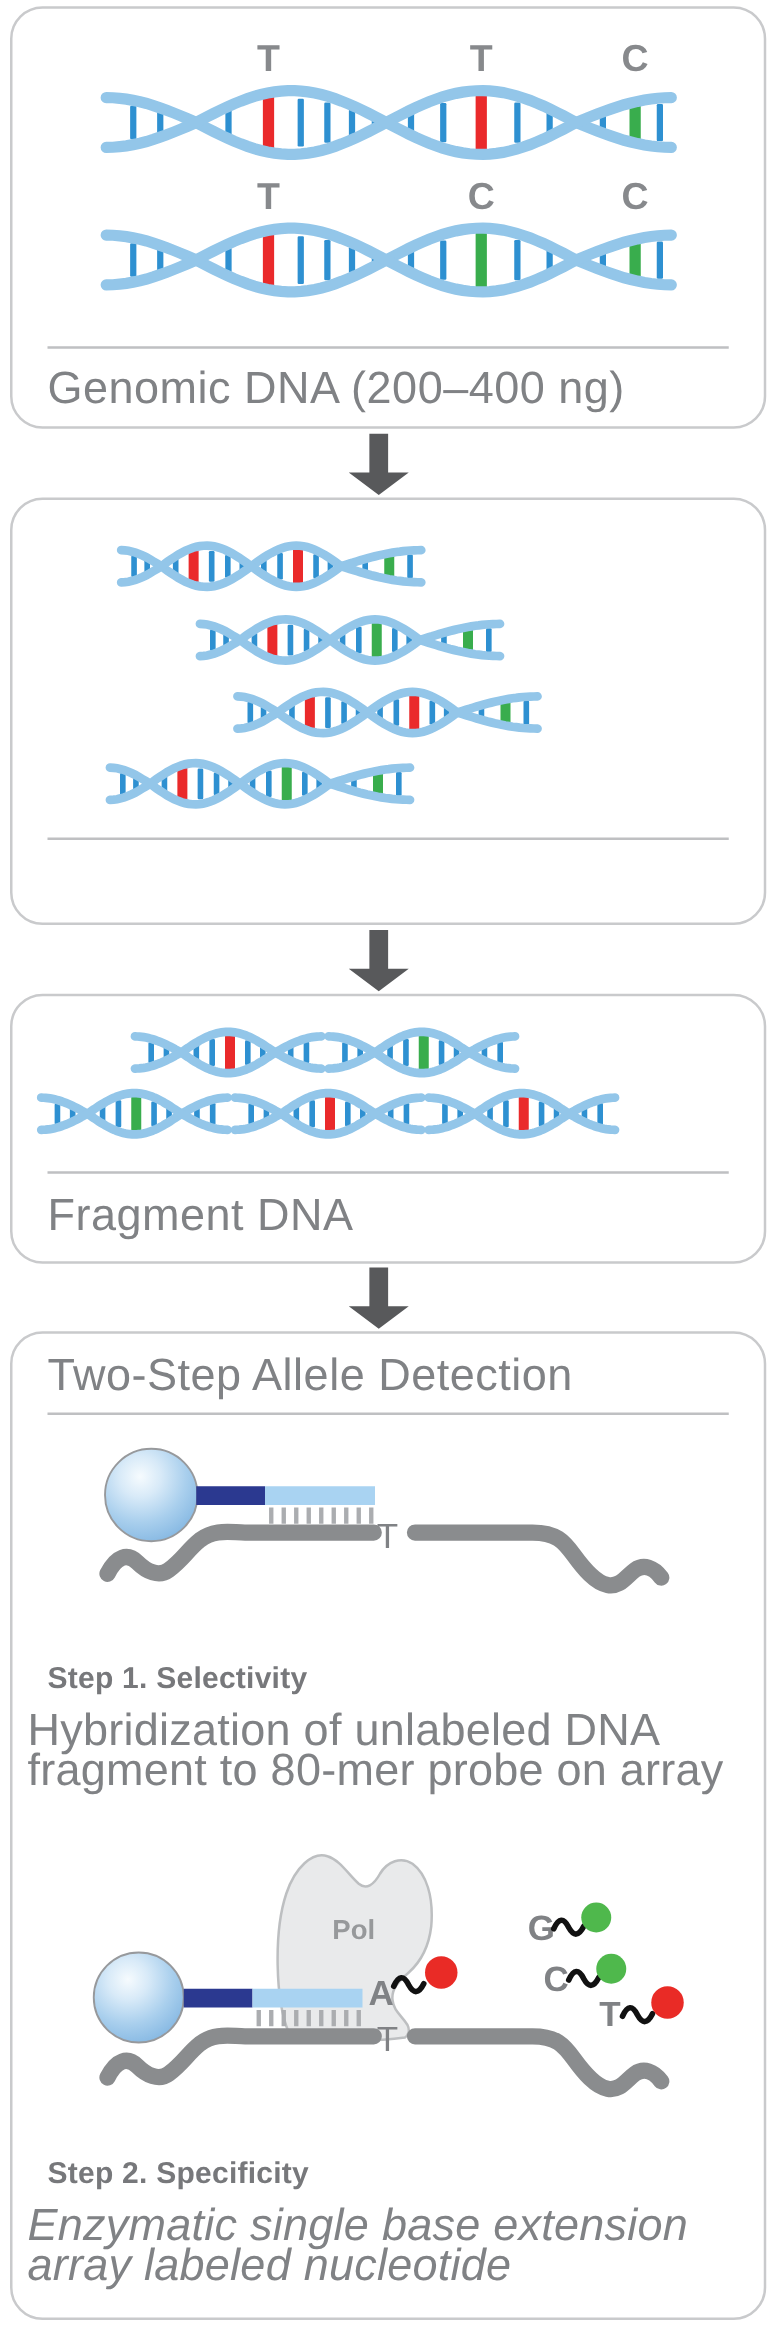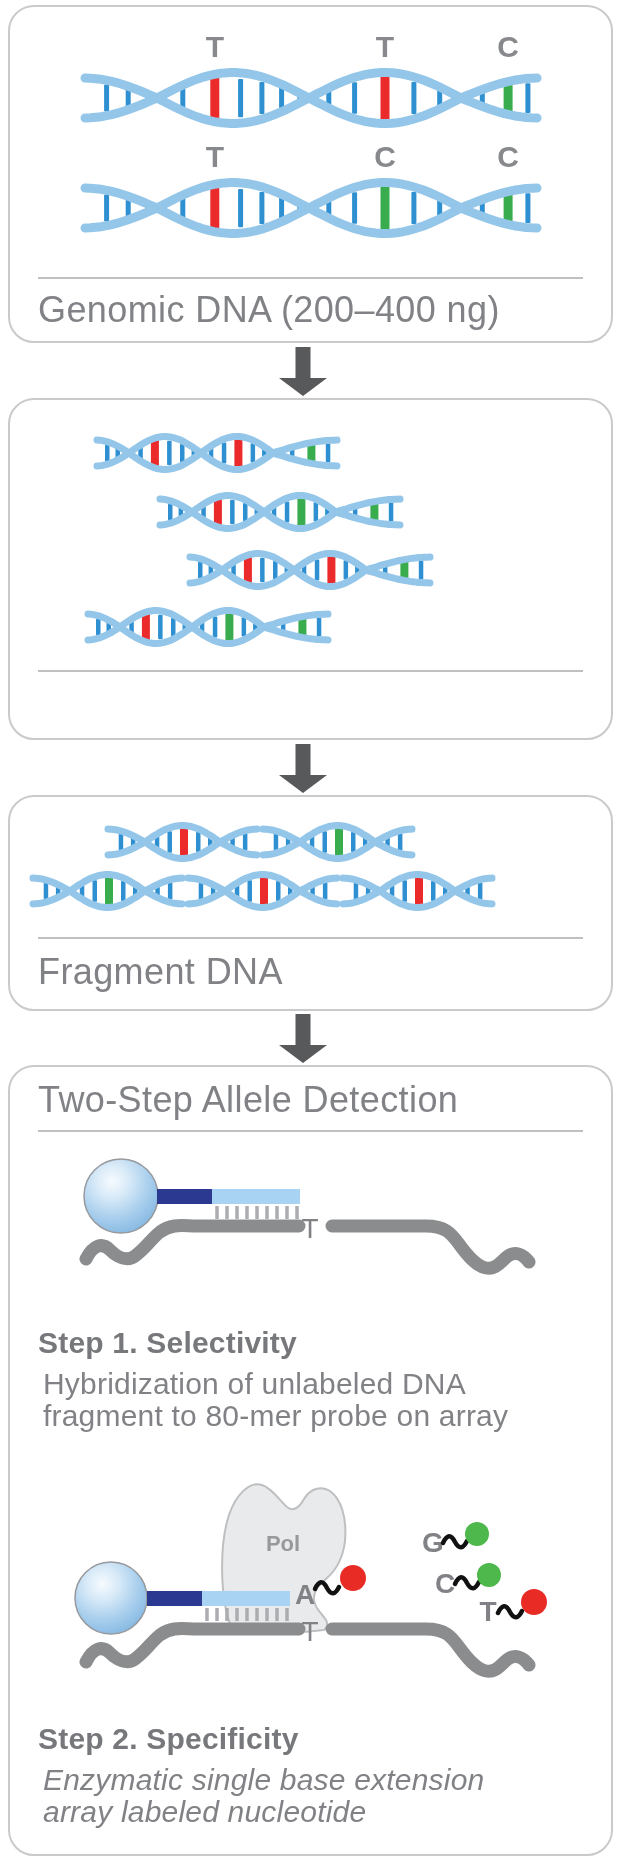--- a/index.html
+++ b/index.html
@@ -5,23 +5,23 @@
   html,body{margin:0;padding:0;background:#fff;}
   .canvas{position:relative;width:621px;height:1861px;background:#fff;overflow:hidden;
           font-family:"Liberation Sans",sans-serif;}
   #art{position:absolute;left:0;top:0;z-index:2;}
   #art text{font-family:"Liberation Sans",sans-serif;}
   .panel{position:absolute;left:8px;width:605px;border:2px solid #C9CACC;border-radius:26px;
          box-sizing:border-box;background:#fff;z-index:1;}
   .divider{position:absolute;left:38px;width:545px;height:2px;background:#BFC0C2;z-index:3;}
   .caption{position:absolute;left:38px;font-size:36px;line-height:36px;color:#808285;
            letter-spacing:0.4px;z-index:3;white-space:nowrap;}
-  .step-heading{position:absolute;left:38px;font-size:30px;line-height:34px;font-weight:700;
+  .step-heading{position:absolute;left:38px;font-size:24px;line-height:34px;font-weight:700;
                 color:#77787B;letter-spacing:0.2px;z-index:3;white-space:nowrap;}
-  .step-body{position:absolute;left:43px;font-size:30px;line-height:32px;color:#808285;
+  .step-body{position:absolute;left:22px;font-size:36px;line-height:32px;color:#808285;
              letter-spacing:0.2px;z-index:3;white-space:nowrap;}
 </style>
 </head>
 <body>
 
 <div class="canvas">
 
   <div class="panel" style="top:5px;height:338px;"></div>
   <div class="panel" style="top:398px;height:342px;"></div>
   <div class="panel" style="top:795px;height:216px;"></div>

